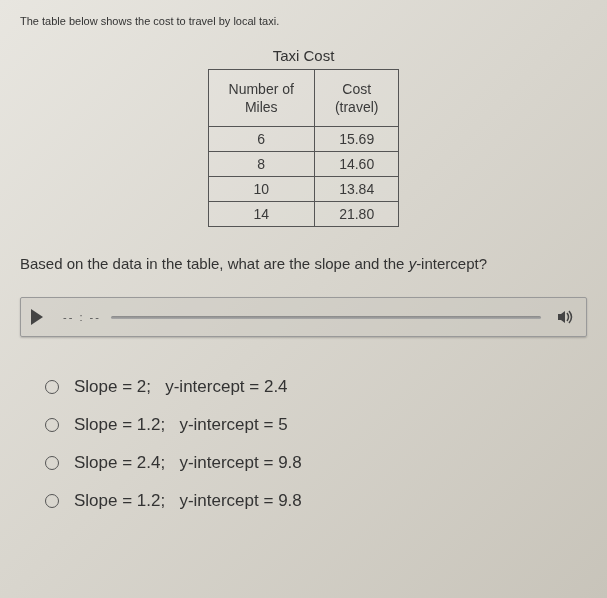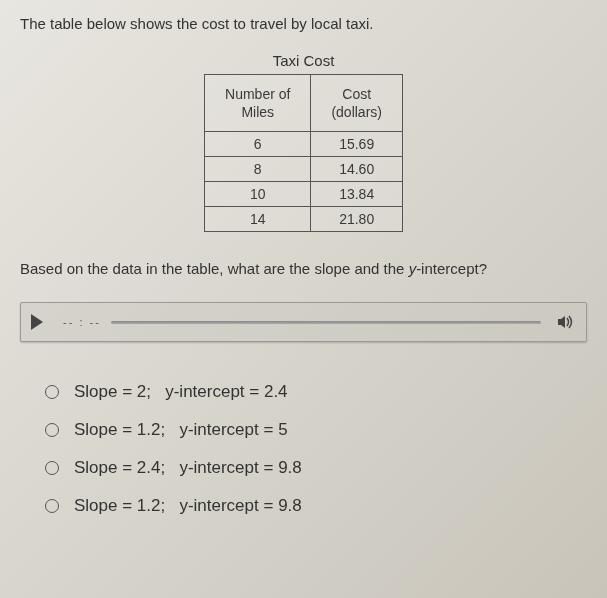--- a/index.html
+++ b/index.html
@@ -10,21 +10,21 @@
     body {
       width: 607px;
       height: 598px;
       background: linear-gradient(135deg, #e8e6e0 0%, #d8d5cd 50%, #c8c4ba 100%);
       font-family: Arial, sans-serif;
       color: #3a3a3a;
       padding: 15px 20px;
       position: relative;
     }
     .question-intro {
-      font-size: 15px;
+      font-size: 11px;
       margin-bottom: 20px;
       color: #333;
     }
     .table-container {
       display: flex;
       flex-direction: column;
       align-items: center;
       margin-bottom: 13px;
     }
     .table-title {
@@ -132,21 +132,21 @@
   <div class="table-title">Taxi Cost</div>
   <table>
     <thead>
       <tr>
         <th>
           <span>Number of</span><br>
           <span>Miles</span>
         </th>
         <th>
           <span>Cost</span><br>
-          <span>(dollars)</span>
+          <span>(travel)</span>
         </th>
       </tr>
     </thead>
     <tbody>
       <tr>
         <td>6</td>
         <td>15.69</td>
       </tr>
       <tr>
         <td>8</td>

